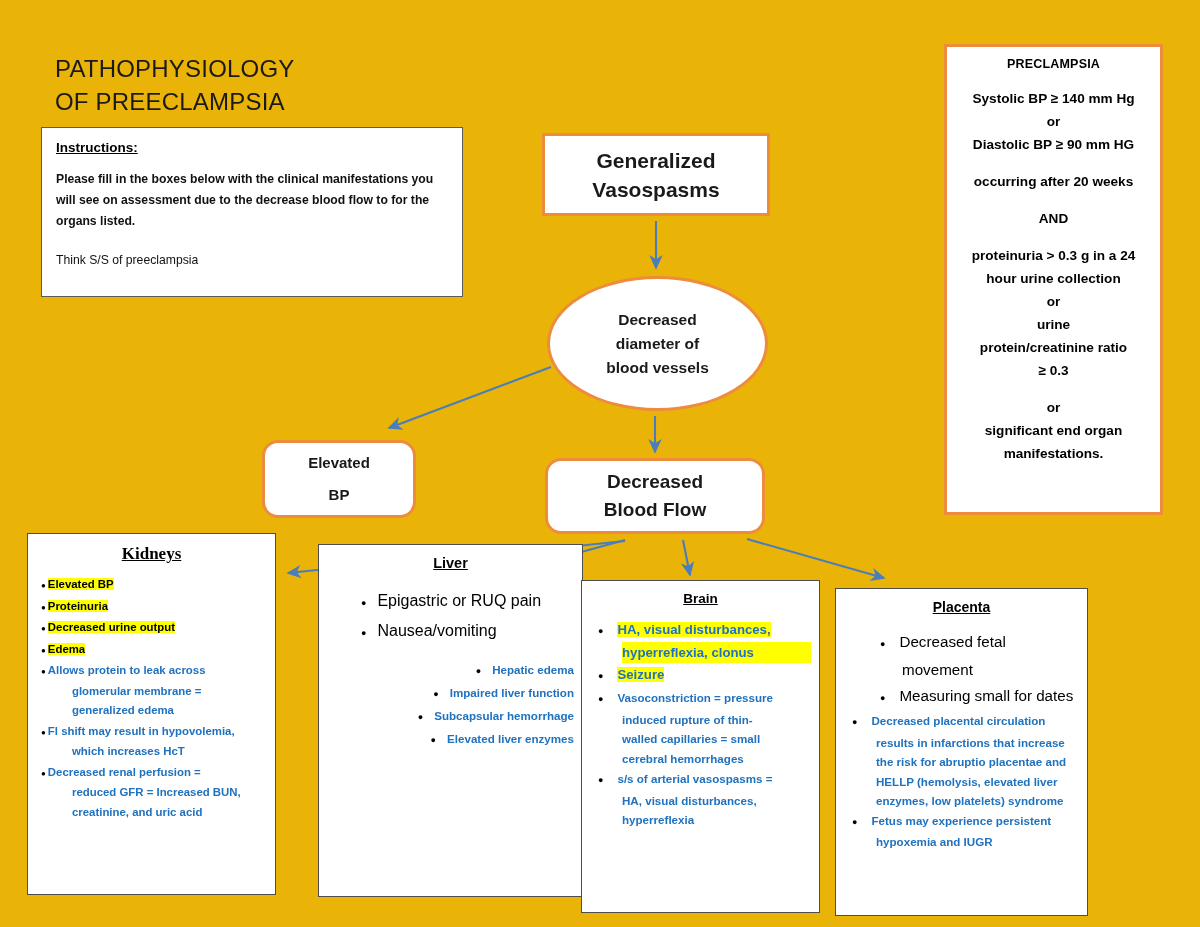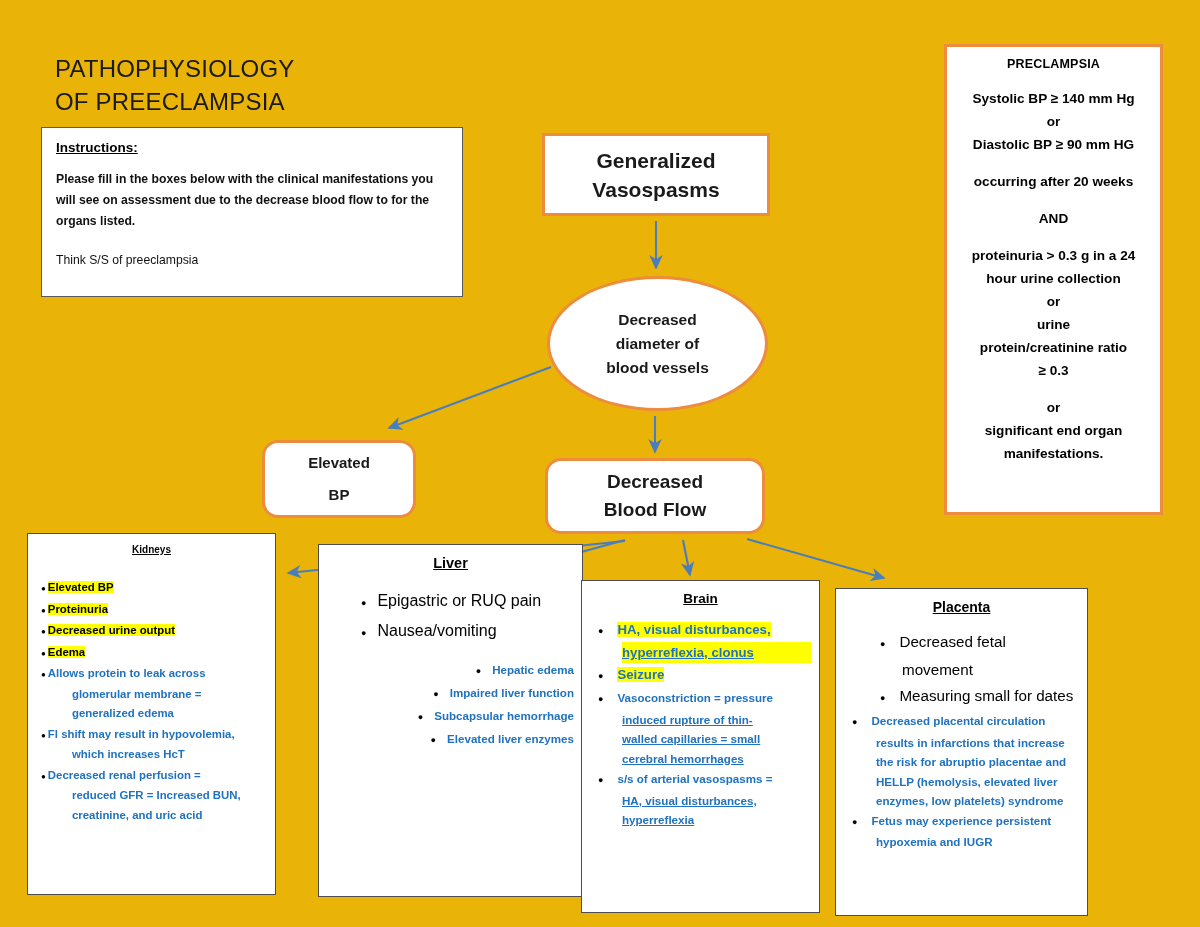--- a/index.html
+++ b/index.html
@@ -132,21 +132,21 @@
     padding: 0;
   }
   ul.bl li {
     position: relative;
     margin: 0 0 0 0;
   }
   .spacer-li { height: 12px; }
 
   
   #box-kidneys { left: 27px; top: 533px; width: 249px; height: 362px; }
-  #box-kidneys .organ-title { font-size: 10px; margin-bottom: 23px; }
+  #box-kidneys .organ-title { font-size: 17px; margin-bottom: 11px; font-family: Liberation Serif, serif; }
   #box-kidneys ul.bl li {
     font-size: 11.4px;
     line-height: 19.5px;
     font-weight: bold;
     padding-left: 14px;
     text-indent: -9px;
     margin-bottom: 1px;
   }
   #box-kidneys ul.bl li .b::before { content: "\25CF"; font-size: 8px; padding-right: 2px; color:#000; }
   #box-kidneys ul.bl li .cont { display: block; padding-left: 22px; text-indent: 0; }
@@ -168,21 +168,21 @@
   #box-brain { left: 581px; top: 580px; width: 239px; height: 333px; }
   #box-brain .organ-title { font-size: 13.5px; margin-bottom: 13px; }
   #box-brain ul.bl { padding-left: 2px; }
   #box-brain li {
     padding-left: 30px; text-indent: -24px;
     font-size: 11.6px; line-height: 19.5px; font-weight: bold; color: #2072BF;
     margin-bottom: 1px;
   }
   #box-brain li.hl-item { font-size: 13.2px; line-height: 21px; }
   #box-brain li .b::before { content: "\25CF"; font-size: 9px; padding-right: 14px; color: #000; }
-  #box-brain li .cont { display: block; text-indent: 0; text-decoration: underline; }
+  #box-brain li .cont { display: block; text-indent: 0; }
 
   
   #box-placenta { left: 835px; top: 588px; width: 253px; height: 328px; }
   #box-placenta .organ-title { font-size: 14px; margin-bottom: 14px; }
   #box-placenta ul.bl { padding-left: 2px; }
   #box-placenta li.big {
     font-size: 15.2px; line-height: 26px;
     padding-left: 56px; text-indent: -22px;
   }
   #box-placenta li.small {

